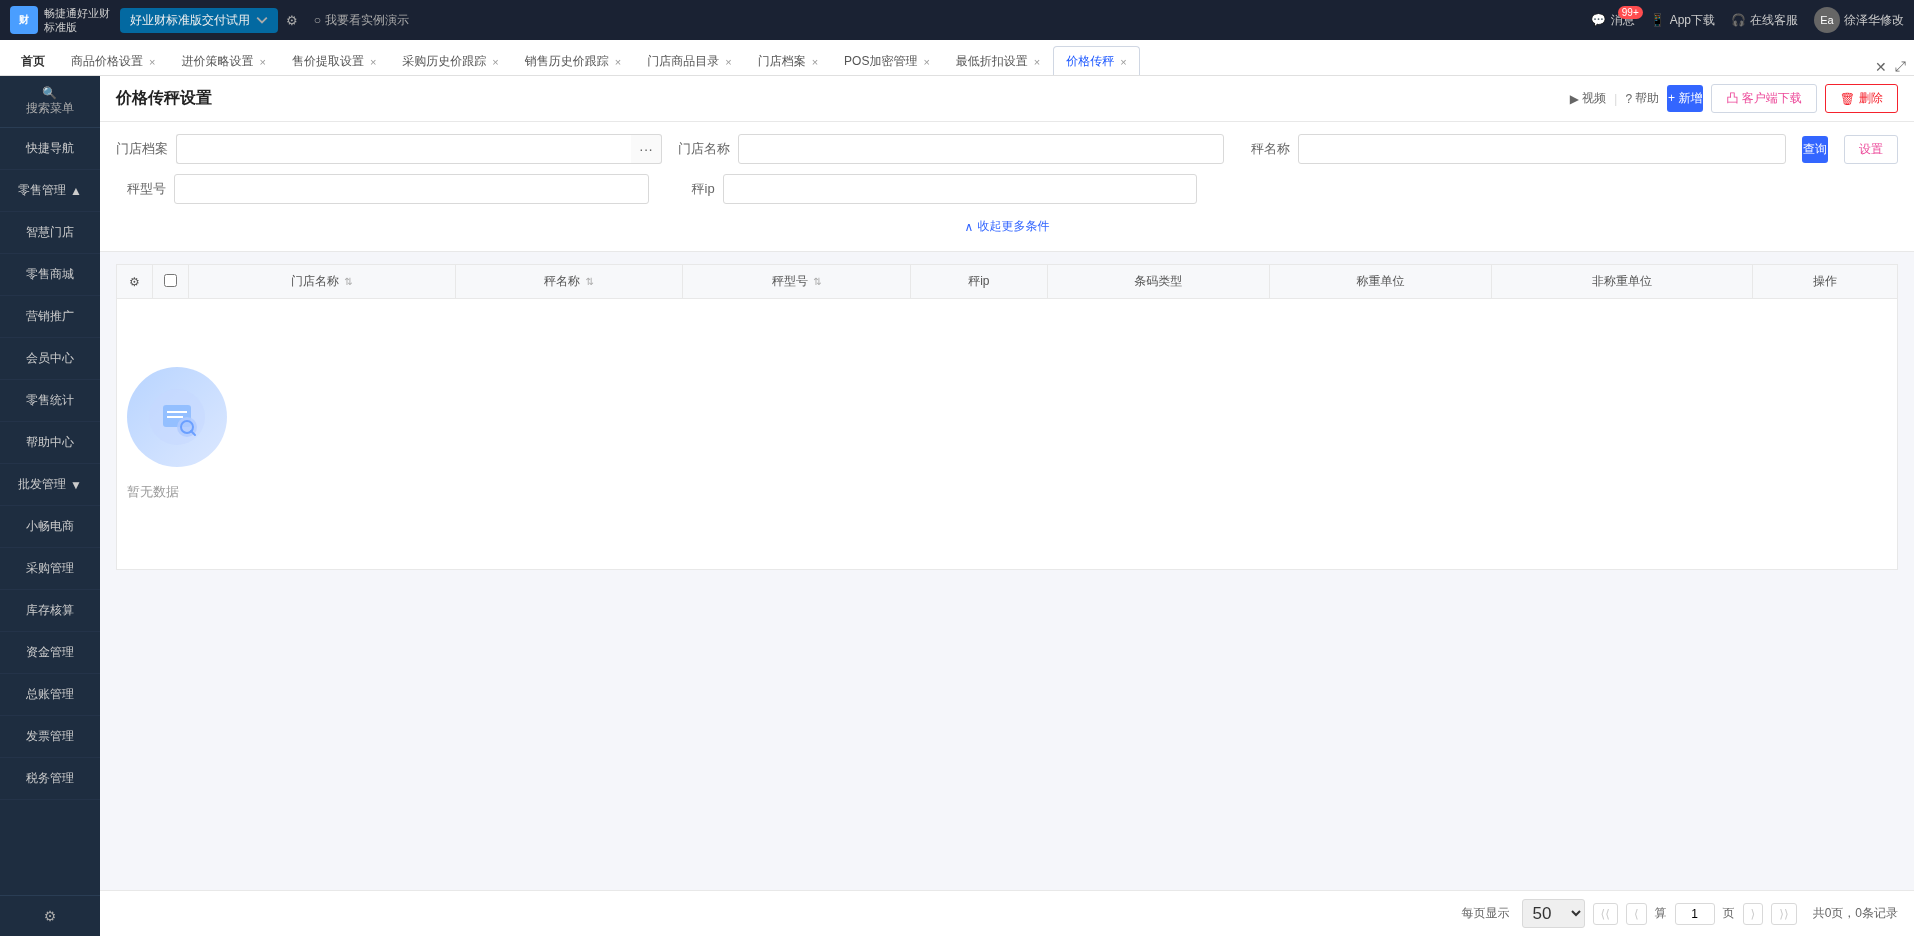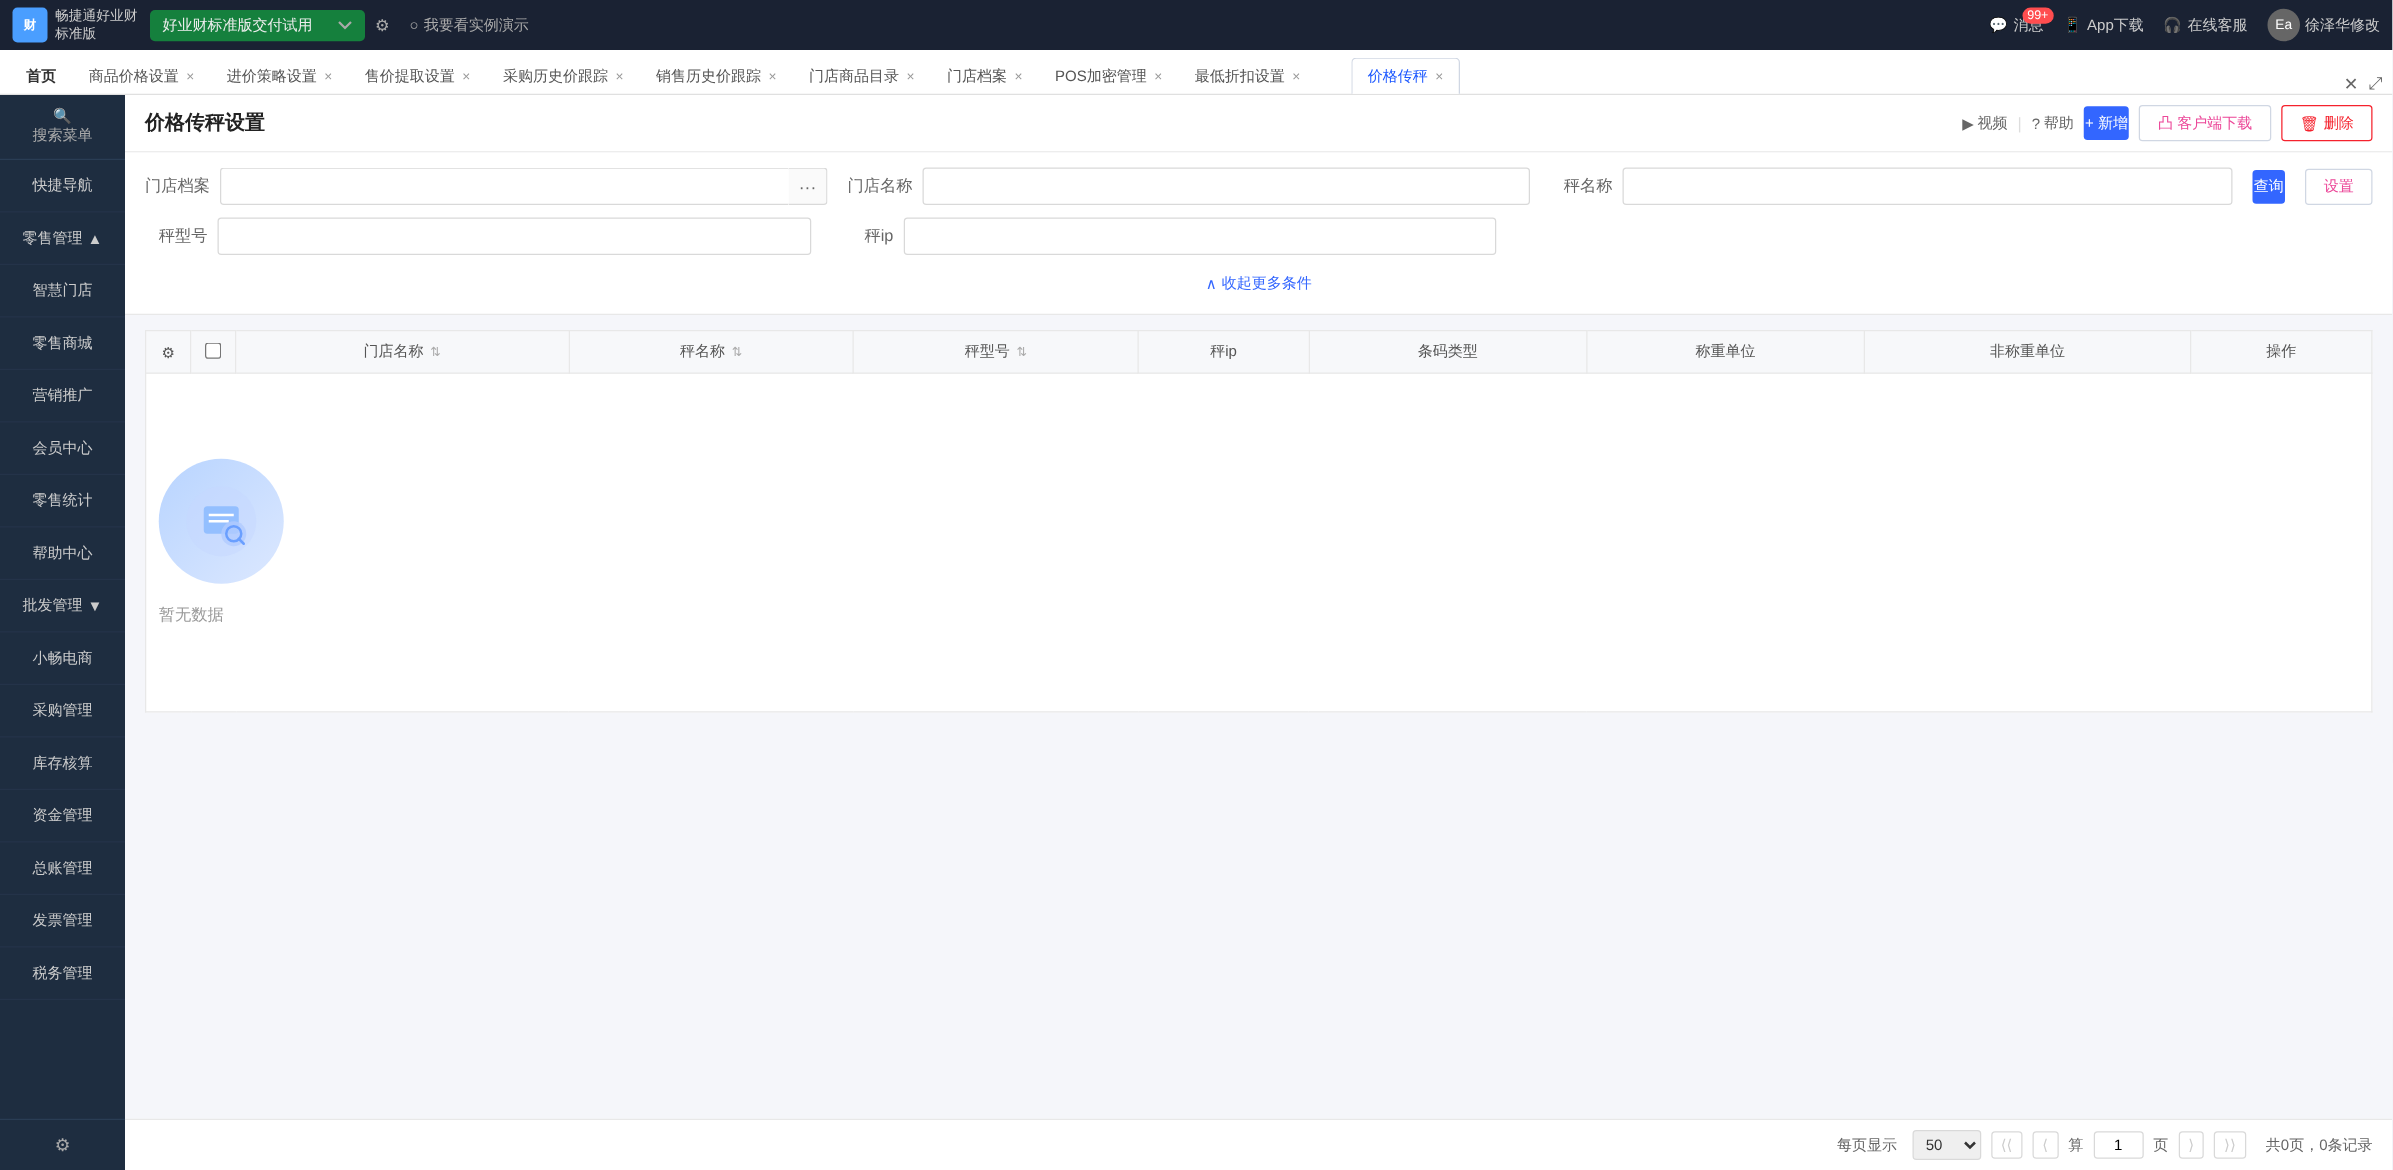--- a/index.html
+++ b/index.html
@@ -3,33 +3,33 @@
   <meta charset="utf-8">
   <style>
     * { box-sizing: border-box; margin: 0; padding: 0; }
     body { font-family: 'Microsoft YaHei', Arial, sans-serif; font-size: 13px; background: #f0f2f5; color: #333; height: 936px; overflow: hidden; display: flex; flex-direction: column; }
 
     
     .top-bar { height: 40px; background: #1a2233; display: flex; align-items: center; padding: 0 10px; color: #fff; flex-shrink: 0; }
     .logo-area { display: flex; align-items: center; gap: 6px; width: 100px; flex-shrink: 0; }
     .logo-icon { width: 28px; height: 28px; background: #4a9eff; border-radius: 4px; display: flex; align-items: center; justify-content: center; font-size: 10px; color: white; font-weight: bold; }
     .logo-text { font-size: 11px; line-height: 1.3; color: #ccc; }
-    .dropdown-selector { display: flex; align-items: center; gap: 20px; background: #15803d; border-radius: 4px; padding: 4px 10px; font-size: 12px; color: #eee; cursor: pointer; margin-left: 10px; }
+    .dropdown-selector { display: flex; align-items: center; gap: 6px; background: #0369a1; border-radius: 4px; padding: 4px 10px; font-size: 12px; color: #eee; cursor: pointer; margin-left: 10px; }
     .dropdown-selector svg { width: 12px; height: 12px; }
     .settings-btn { margin-left: 8px; color: #aaa; cursor: pointer; }
     .demo-link { margin-left: 16px; display: flex; align-items: center; gap: 4px; color: #aaa; font-size: 12px; cursor: pointer; }
     .top-right { margin-left: auto; display: flex; align-items: center; gap: 16px; }
     .top-right-item { display: flex; align-items: center; gap: 4px; color: #ccc; font-size: 12px; cursor: pointer; position: relative; }
     .badge { background: #ff4d4f; color: white; font-size: 10px; border-radius: 8px; padding: 1px 4px; position: absolute; top: -6px; right: -8px; }
     .user-avatar { width: 26px; height: 26px; background: #666; border-radius: 50%; display: flex; align-items: center; justify-content: center; font-size: 11px; color: white; }
 
     
     .tab-bar { height: 36px; background: #fff; border-bottom: 1px solid #e0e0e0; display: flex; align-items: flex-end; padding: 0 8px; flex-shrink: 0; overflow: hidden; }
     .tab-item { display: flex; align-items: center; gap: 4px; padding: 6px 12px; font-size: 12px; color: #555; cursor: pointer; border-top-left-radius: 4px; border-top-right-radius: 4px; white-space: nowrap; border: 1px solid transparent; border-bottom: none; position: relative; bottom: -1px; }
-    .tab-item.active { background: #fff; border-color: #d0d7e3; color: #1a56ff; font-weight: 500; margin-left: 28px; }
+    .tab-item.active { background: #fff; border-color: #d0d7e3; color: #1a56ff; font-weight: 500; }
     .tab-item .close-x { font-size: 11px; color: #999; margin-left: 2px; }
     .tab-item.home { color: #333; font-weight: bold; }
     .tab-bar-actions { margin-left: auto; display: flex; align-items: center; gap: 8px; color: #666; }
 
     
     .main-layout { display: flex; flex: 1; overflow: hidden; }
 
     
     .sidebar { width: 100px; background: #1e2d40; flex-shrink: 0; display: flex; flex-direction: column; overflow-y: auto; }
     .sidebar-search { padding: 10px 8px; color: #aaa; font-size: 12px; text-align: center; cursor: pointer; border-bottom: 1px solid #2a3d54; }
@@ -72,21 +72,21 @@
     .sort-icon { color: #aaa; font-size: 10px; margin-left: 2px; cursor: pointer; }
 
     
     .empty-state { display: flex; flex-direction: column; align-items: flex-start; justify-content: center; padding: 60px 0; }
     .empty-img { width: 100px; height: 100px; background: linear-gradient(135deg, #b8d4ff 0%, #dce8ff 100%); border-radius: 50%; display: flex; align-items: center; justify-content: center; margin-bottom: 16px; }
     .empty-text { color: #999; font-size: 13px; }
 
     
     .pagination-bar { background: #fff; border-top: 1px solid #e8e8e8; padding: 8px 16px; display: flex; align-items: center; justify-content: flex-end; gap: 8px; flex-shrink: 0; font-size: 12px; color: #666; }
     .page-size-label { margin-right: 4px; }
-    .page-size-select { border: 1px solid #d9d9d9; border-radius: 3px; padding: 3px 6px; font-size: 12px; color: #333; cursor: pointer; }
+    .page-size-select { border: 1px solid #d9d9d9; border-radius: 3px; padding: 3px 6px; font-size: 17px; color: #333; cursor: pointer; }
     .page-nav-btn { border: 1px solid #d9d9d9; border-radius: 3px; padding: 3px 7px; cursor: pointer; background: #fff; color: #555; font-size: 12px; }
     .page-nav-btn:disabled { color: #ccc; cursor: not-allowed; }
     .page-input { border: 1px solid #d9d9d9; border-radius: 3px; padding: 3px 6px; width: 40px; text-align: center; font-size: 12px; }
     .total-info { margin-left: 8px; }
   </style>
 </head>
 <body>
 
 <div class="top-bar">
   <div class="logo-area">

